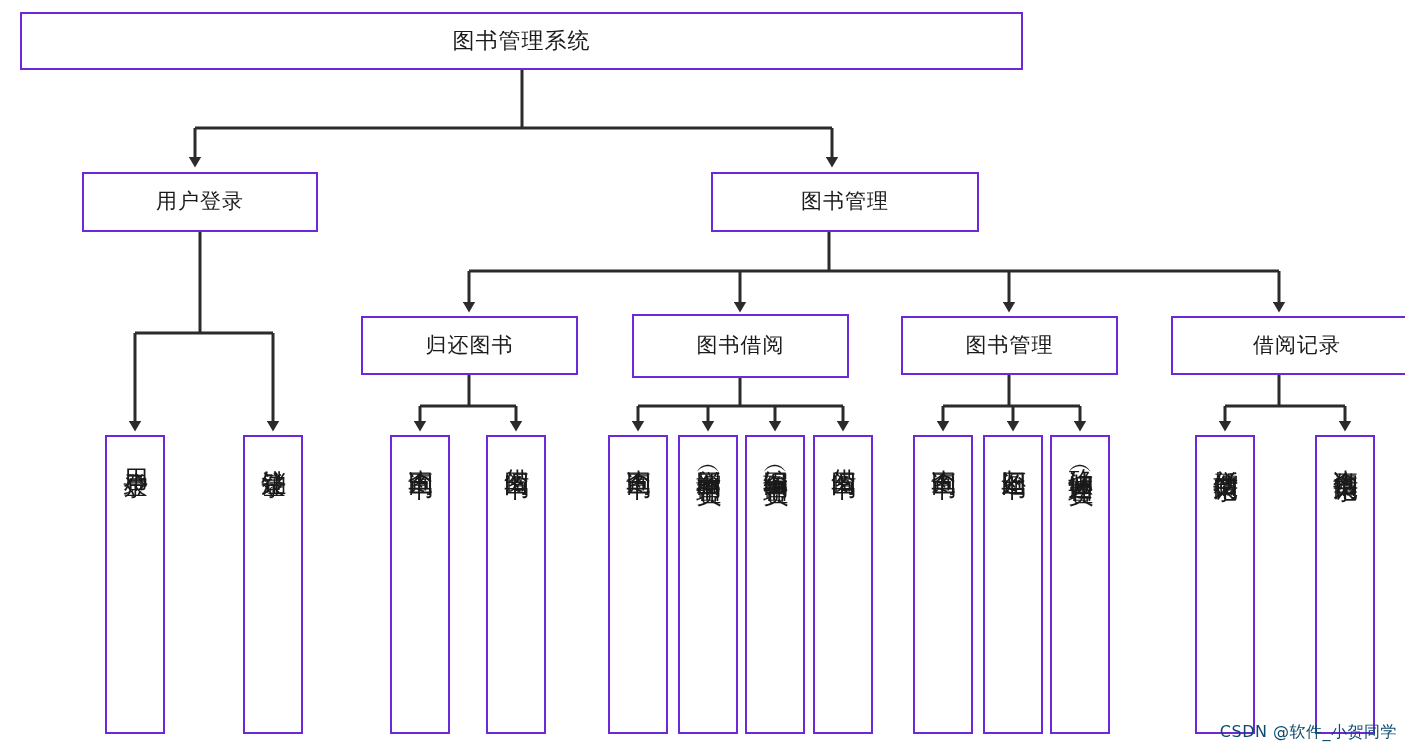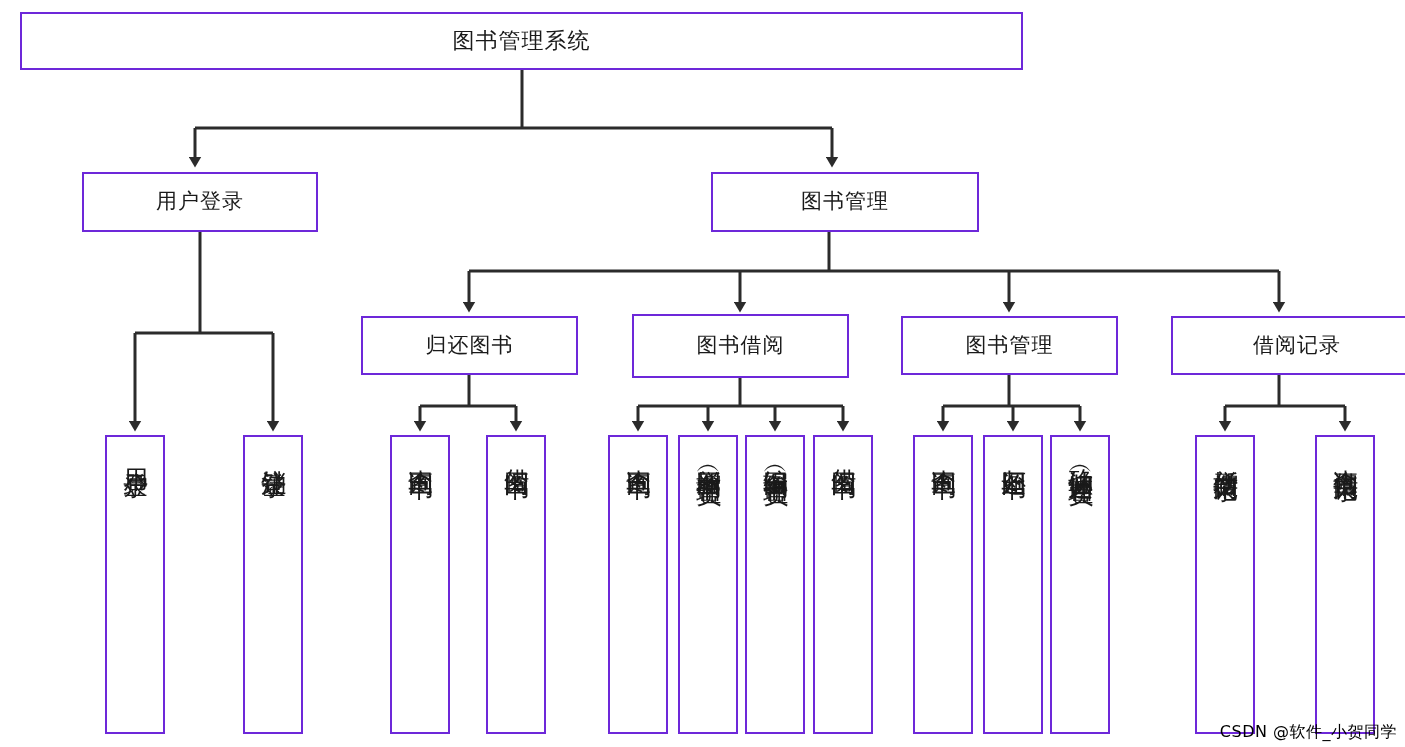--- a/index.html
+++ b/index.html
@@ -60,21 +60,21 @@
     line-height: 1.06;
     letter-spacing: 2px;
     white-space: nowrap;
     display: block;
   }
   #watermark {
     position: absolute;
     right: 8px;
     bottom: 4px;
     font-size: 16px;
-    color: #000000;
+    color: #0c4a6e;
     letter-spacing: 0.5px;
     white-space: nowrap;
     user-select: none;
   }
 </style>
 </head>
 <body>
 
 <div id="diagram-root">
 

